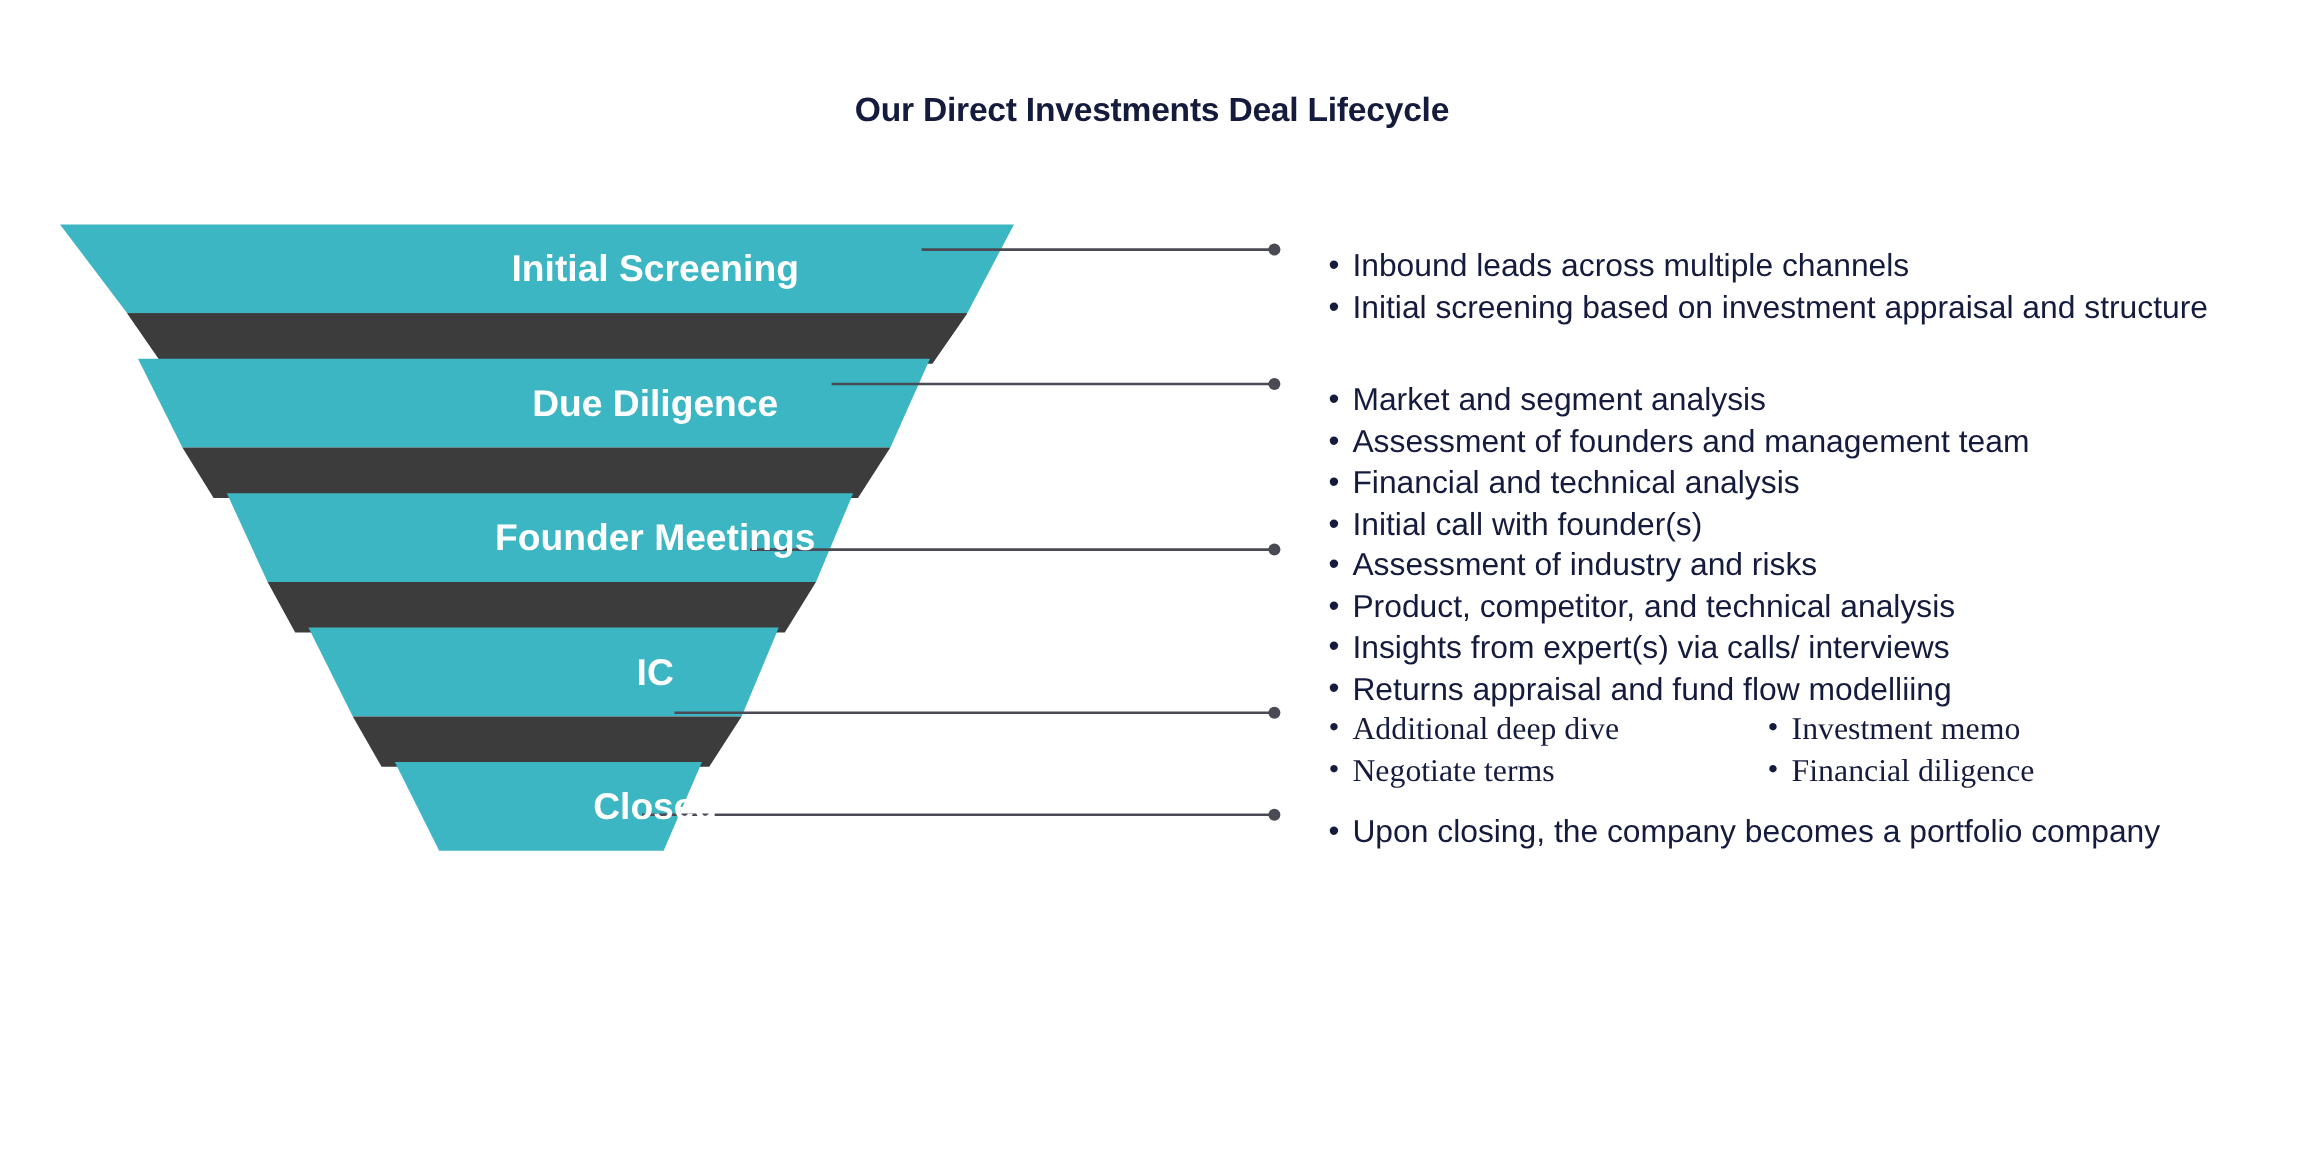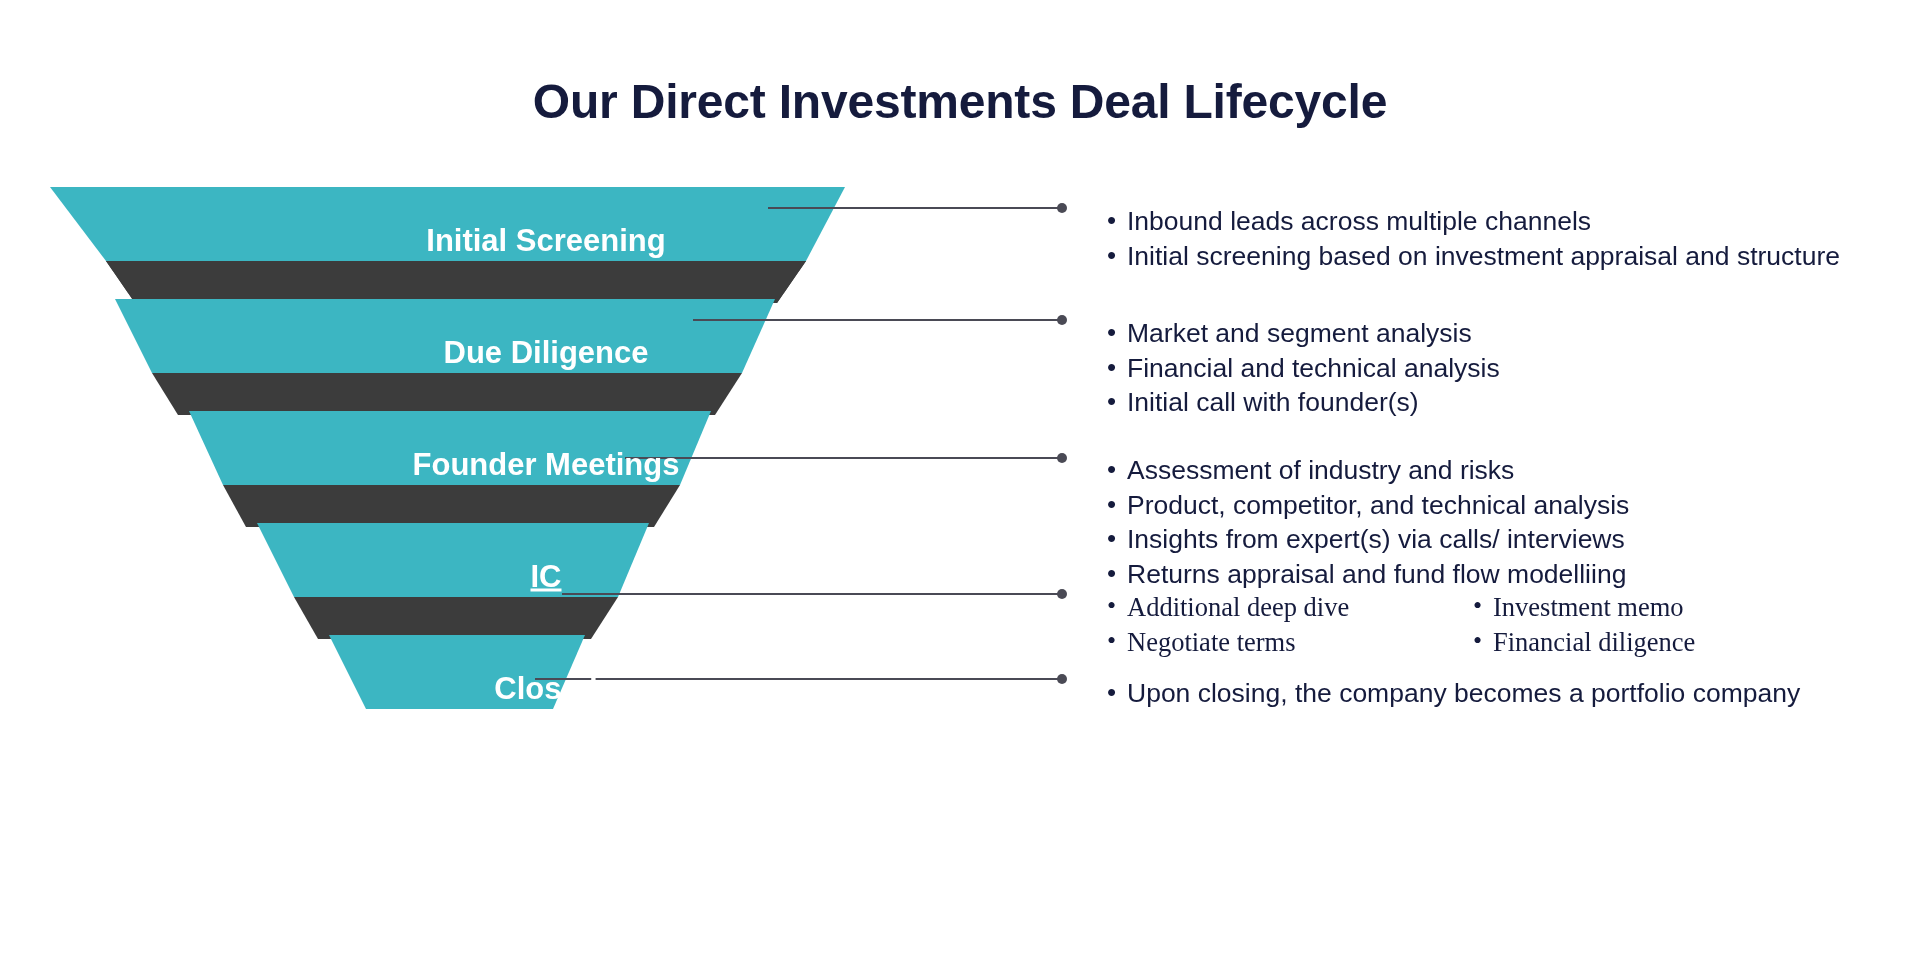--- a/index.html
+++ b/index.html
@@ -18,21 +18,21 @@
     -webkit-font-smoothing: antialiased;
   }
 
   
   #page-title {
     position: absolute;
     left: 0;
     top: 78px;
     width: 1920px;
     text-align: center;
-    font-size: 48px;
+    font-size: 28px;
     font-weight: 700;
     letter-spacing: -0.2px;
     color: #151B3D;
     line-height: 1;
   }
 
   
   #funnel-graphic {
     position: absolute;
     left: 0;
@@ -45,21 +45,20 @@
 
   .stage-label {
     position: absolute;
     color: #ffffff;
     font-weight: 700;
     font-size: 31px;
     line-height: 1;
     text-align: left;
     white-space: nowrap;
     transform: translate(-50%, -50%);
-    margin-top: 16px;
   }
 
   
   .detail-block {
     position: absolute;
     color: #151B3D;
     font-size: 26.5px;
     line-height: 1.31;
   }
   .detail-cols {
@@ -131,37 +130,38 @@
     </g>
   </svg>
 </div>
 
 <div class="stage-label" style="left:546px; top:224px;">Initial Screening</div>
 
 <div class="stage-label" style="left:546px; top:336px;">Due Diligence</div>
 
 <div class="stage-label" style="left:546px; top:448px;">Founder Meetings</div>
 
-<div class="stage-label" style="left:546px; top:560px;text-decoration:underline;">IC</div>
+<div class="stage-label" style="left:546px; top:560px;">IC</div>
 
 <div class="stage-label" style="left:546px; top:672px;">Closed</div>
 
 <div class="detail-block" style="left:1093px; top:192px; width:780px;">
   <div class="detail-cols">
     <ul class="bullets" style="width:760px;">
       <li>Inbound leads across multiple channels</li>
       <li>Initial screening based on investment appraisal and structure</li>
     </ul>
   </div>
 </div>
 
 <div class="detail-block" style="left:1093px; top:304px; width:780px;">
   <div class="detail-cols">
     <ul class="bullets" style="width:760px;">
       <li>Market and segment analysis</li>
+      <li>Assessment of founders and management team</li>
       <li>Financial and technical analysis</li>
       <li>Initial call with founder(s)</li>
     </ul>
   </div>
 </div>
 
 <div class="detail-block" style="left:1093px; top:441px; width:780px;">
   <div class="detail-cols">
     <ul class="bullets" style="width:760px;">
       <li>Assessment of industry and risks</li>

